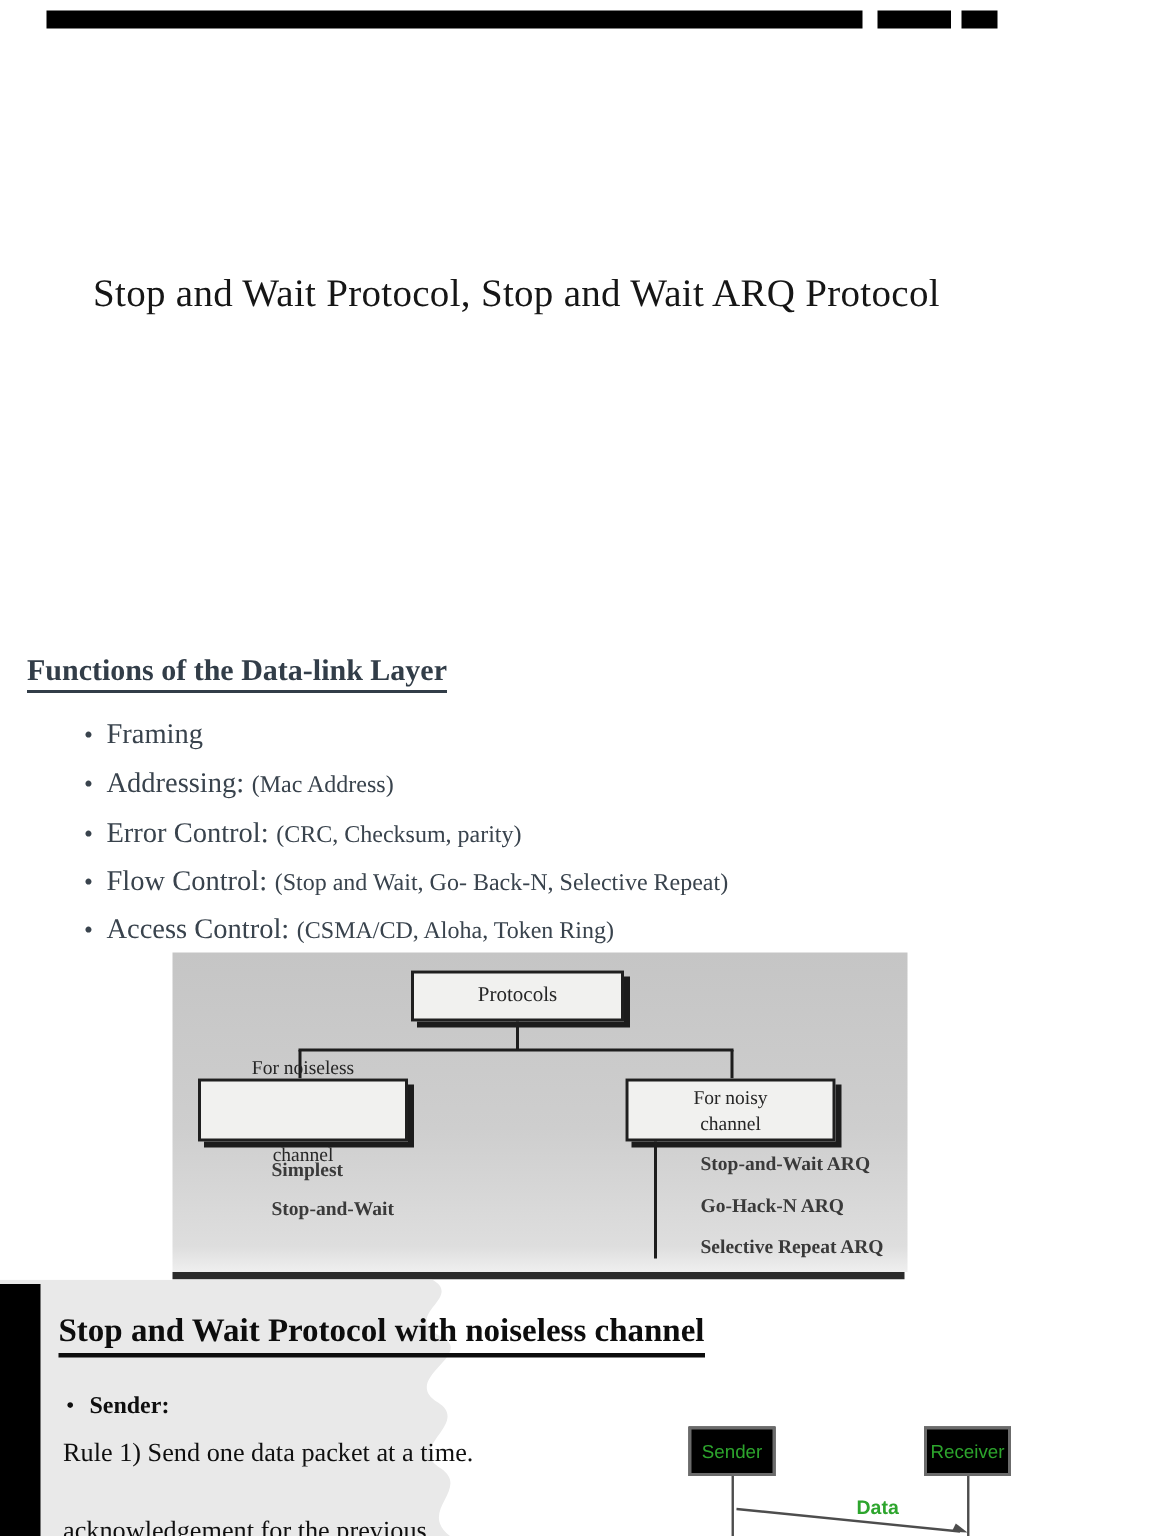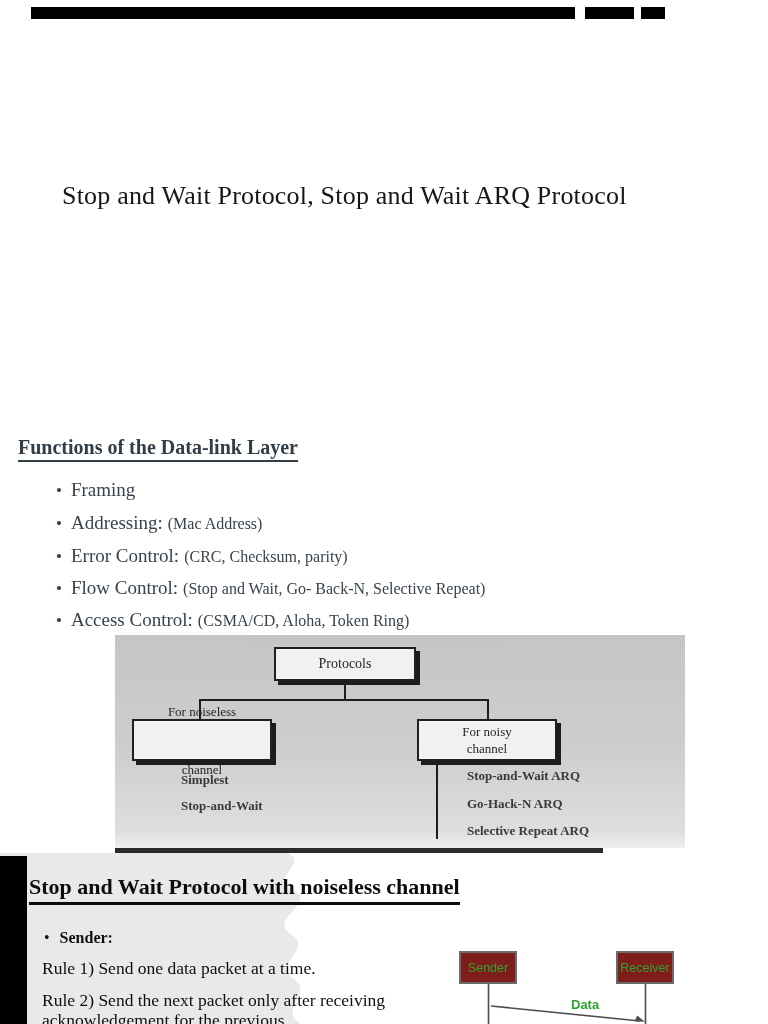--- a/index.html
+++ b/index.html
@@ -22,21 +22,21 @@
   
   .h-functions{left:18px;top:436px;font-size:20px;font-weight:bold;color:#323d48;
                border-bottom:2px solid #323d48;padding-bottom:1px;display:inline-block;}
   .bullet-row{left:56px;color:#39434d;white-space:nowrap;}
   .bullet-row .dot{font-size:17px;margin-right:9px;}
   .bullet-row .main{font-size:19px;}
   .bullet-row .detail{font-size:16px;margin-left:5px;}
   .b0{top:479px;} .b1{top:512px;} .b2{top:545px;} .b3{top:577px;} .b4{top:609px;}
 
   
-  .tree{left:115px;top:635px;width:570px;height:213px;
+  .tree{left:115px;top:635px;width:490px;height:213px;
         background:linear-gradient(180deg,#c5c5c5 0%,#cecece 55%,#dedede 92%,#efefef 100%);}
   .tree .node{position:absolute;background:#f1f1ef;border:2px solid #1f1f1f;
               box-shadow:4px 4px 0 #1c1c1c;color:#262626;text-align:center;
               display:flex;flex-direction:column;justify-content:center;}
   .node-root{left:159px;top:12px;width:138px;height:30px;font-size:14px;}
   .node-left,.node-right{width:136px;height:38px;font-size:13px;line-height:17px;top:84px;}
   .node-left{left:17px;gap:41px;} .node-right{left:302px;}
   .tree .cline{position:absolute;background:#1d1d1d;}
   .vl-root{left:229px;top:46px;width:2px;height:19px;}
   .hl{left:84px;top:64px;width:290px;height:2px;}
@@ -44,30 +44,30 @@
   .vl-right{left:372px;top:65px;width:2px;height:19px;}
   .vl-noisy{left:321px;top:126px;width:2px;height:78px;}
   .tree .leaf{position:absolute;font-size:13px;font-weight:600;color:#3a3a3a;white-space:nowrap;}
   .leafL0{left:66px;top:137px;} .leafL1{left:66px;top:163px;}
   .leafR0{left:352px;top:133px;} .leafR1{left:352px;top:161px;} .leafR2{left:352px;top:188px;}
   .tree-bottom-edge{left:115px;top:848px;width:488px;height:5px;background:#2b2b2b;}
 
   
   .sect2{left:0;top:853px;width:768px;height:171px;overflow:hidden;background:#ffffff;}
   .sect2 svg.wash{position:absolute;left:0;top:0;}
-  .h-stopwait{position:absolute;left:29px;top:21px;font-size:22px;font-weight:bold;color:#0d0d0d;
+  .h-stopwait{position:absolute;left:39px;top:21px;font-size:22px;font-weight:bold;color:#0d0d0d;
               border-bottom:3px solid #0d0d0d;padding-bottom:2px;white-space:nowrap;}
   .sender-row{position:absolute;left:44px;top:76px;color:#0f0f0f;white-space:nowrap;}
   .sender-row .dot{font-size:16px;margin-right:10px;}
   .sender-row .lbl{font-size:16px;font-weight:bold;}
   .rule{position:absolute;left:42px;color:#0f0f0f;font-size:17.5px;white-space:nowrap;}
   .rule1{top:105px;} .rule2{top:137px;} .rule3{top:157px;}
 
   
-  .seq-node{position:absolute;width:54px;height:29px;background:#7f1d1d;border:2px solid #6b6b6b;
+  .seq-node{position:absolute;width:54px;height:29px;background:#000000;border:2px solid #6b6b6b;
             color:#2da52d;font-family:"Liberation Sans","DejaVu Sans",sans-serif;font-size:12.5px;
             display:flex;align-items:center;justify-content:center;}
   .seq-sender{left:459px;top:98px;} .seq-receiver{left:616px;top:98px;}
   .data-label{position:absolute;left:571px;top:144px;color:#2da52d;font-size:13px;font-weight:bold;
               font-family:"Liberation Sans","DejaVu Sans",sans-serif;}
 </style>
 </head>
 <body>
 
 <div class="abs redact bar-top bar1"></div>
@@ -121,21 +121,20 @@
 
 <div class="abs sect2">
   <svg class="wash" width="768" height="171" viewBox="0 0 768 171">
     <path d="M0,0 L288,0 C310,12 266,24 294,38 C318,50 266,66 292,82 C314,96 270,112 294,126 C314,140 278,154 300,171 L0,171 Z" fill="#e9e9e9"></path>
   </svg>
   <div class="h-stopwait">Stop and Wait Protocol with noiseless channel</div>
   <div class="sender-row">
     <span class="dot">•</span><span class="lbl">Sender:</span>
   </div>
   <div class="rule rule1">Rule 1) Send one data packet at a time.</div>
-  <div class="rule rule2">Rule 2) Send the next packet only after receiving</div>
   <div class="rule rule3">acknowledgement for the previous</div>
 
   <svg width="768" height="171" viewBox="0 0 768 171" style="position:absolute;left:0;top:0;">
     <line x1="488.5" y1="129" x2="488.5" y2="171" stroke="#4d4d4d" stroke-width="1.6"></line>
     <line x1="645.5" y1="129" x2="645.5" y2="171" stroke="#4d4d4d" stroke-width="1.6"></line>
     <line x1="491" y1="153" x2="640" y2="168" stroke="#4d4d4d" stroke-width="1.6"></line>
     <polygon points="645,168.7 634.5,168.2 637.2,162.6" fill="#4d4d4d"></polygon>
   </svg>
   <div class="seq-node seq-sender">
     <span>Sender</span>

